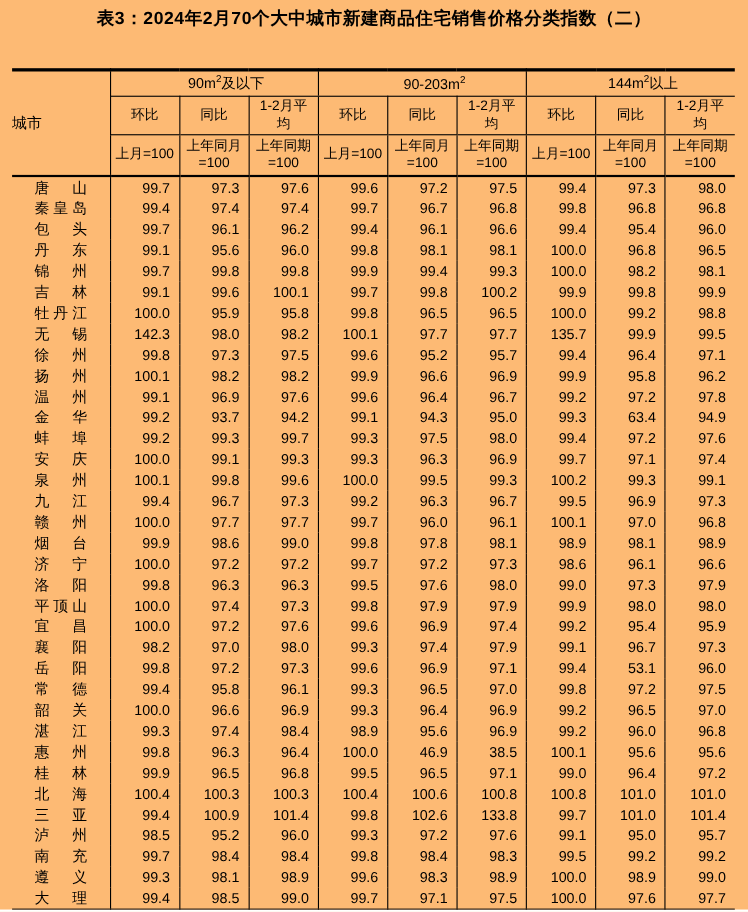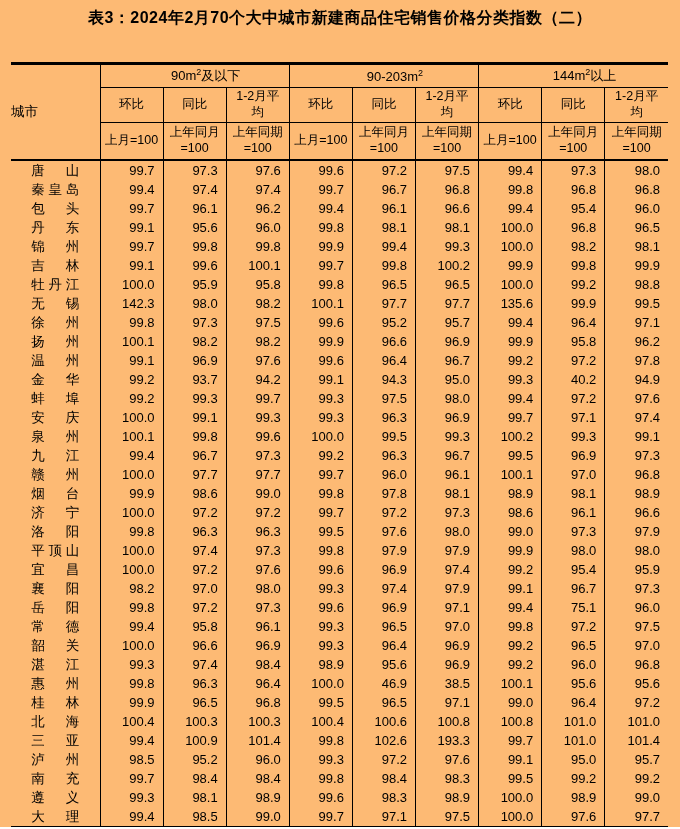--- a/index.html
+++ b/index.html
@@ -244,21 +244,21 @@
               <span>无</span>
               <span>锡</span>
             </div>
           </td>
           <td class="val-td">142.3</td>
           <td class="val-td">98.0</td>
           <td class="val-td">98.2</td>
           <td class="val-td">100.1</td>
           <td class="val-td">97.7</td>
           <td class="val-td">97.7</td>
-          <td class="val-td">135.6</td>
+          <td class="val-td">135.7</td>
           <td class="val-td">99.9</td>
           <td class="val-td">99.5</td>
         </tr>
         <tr class="drow">
           <td class="city-td noleft">
             <div class="city-name">
               <span>徐</span>
               <span>州</span>
             </div>
           </td>
@@ -313,21 +313,21 @@
               <span>华</span>
             </div>
           </td>
           <td class="val-td">99.2</td>
           <td class="val-td">93.7</td>
           <td class="val-td">94.2</td>
           <td class="val-td">99.1</td>
           <td class="val-td">94.3</td>
           <td class="val-td">95.0</td>
           <td class="val-td">99.3</td>
-          <td class="val-td">40.2</td>
+          <td class="val-td">63.4</td>
           <td class="val-td">94.9</td>
         </tr>
         <tr class="drow">
           <td class="city-td noleft">
             <div class="city-name">
               <span>蚌</span>
               <span>埠</span>
             </div>
           </td>
           <td class="val-td">99.2</td>
@@ -518,21 +518,21 @@
               <span>阳</span>
             </div>
           </td>
           <td class="val-td">99.8</td>
           <td class="val-td">97.2</td>
           <td class="val-td">97.3</td>
           <td class="val-td">99.6</td>
           <td class="val-td">96.9</td>
           <td class="val-td">97.1</td>
           <td class="val-td">99.4</td>
-          <td class="val-td">75.1</td>
+          <td class="val-td">53.1</td>
           <td class="val-td">96.0</td>
         </tr>
         <tr class="drow">
           <td class="city-td noleft">
             <div class="city-name">
               <span>常</span>
               <span>德</span>
             </div>
           </td>
           <td class="val-td">99.4</td>
@@ -635,21 +635,21 @@
             <div class="city-name">
               <span>三</span>
               <span>亚</span>
             </div>
           </td>
           <td class="val-td">99.4</td>
           <td class="val-td">100.9</td>
           <td class="val-td">101.4</td>
           <td class="val-td">99.8</td>
           <td class="val-td">102.6</td>
-          <td class="val-td">193.3</td>
+          <td class="val-td">133.8</td>
           <td class="val-td">99.7</td>
           <td class="val-td">101.0</td>
           <td class="val-td">101.4</td>
         </tr>
         <tr class="drow">
           <td class="city-td noleft">
             <div class="city-name">
               <span>泸</span>
               <span>州</span>
             </div>

